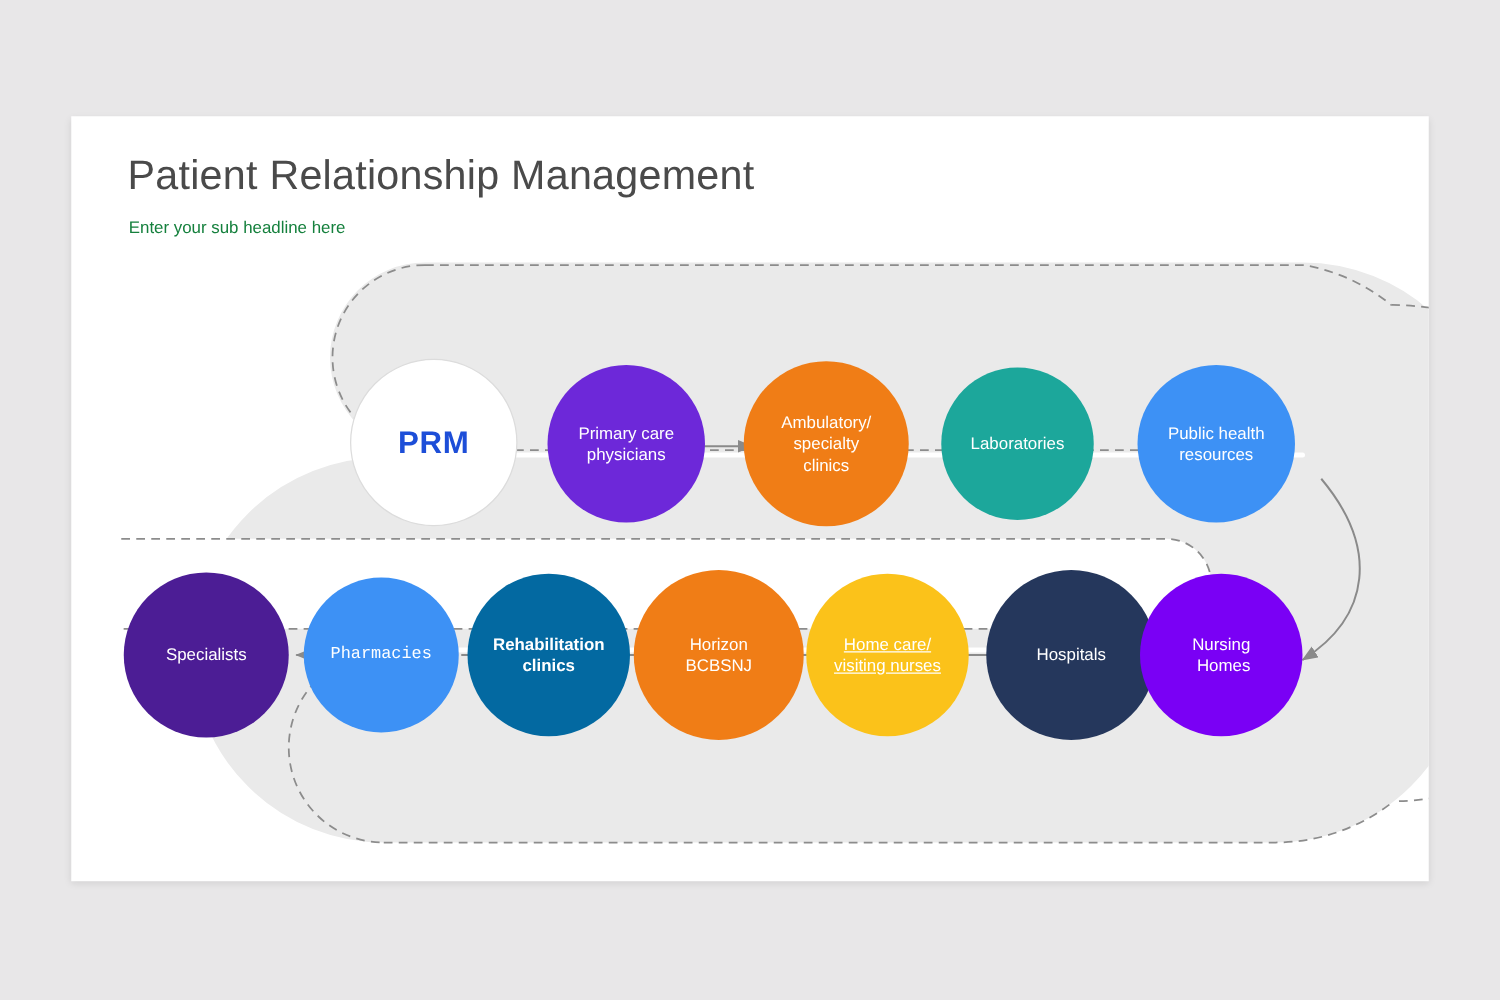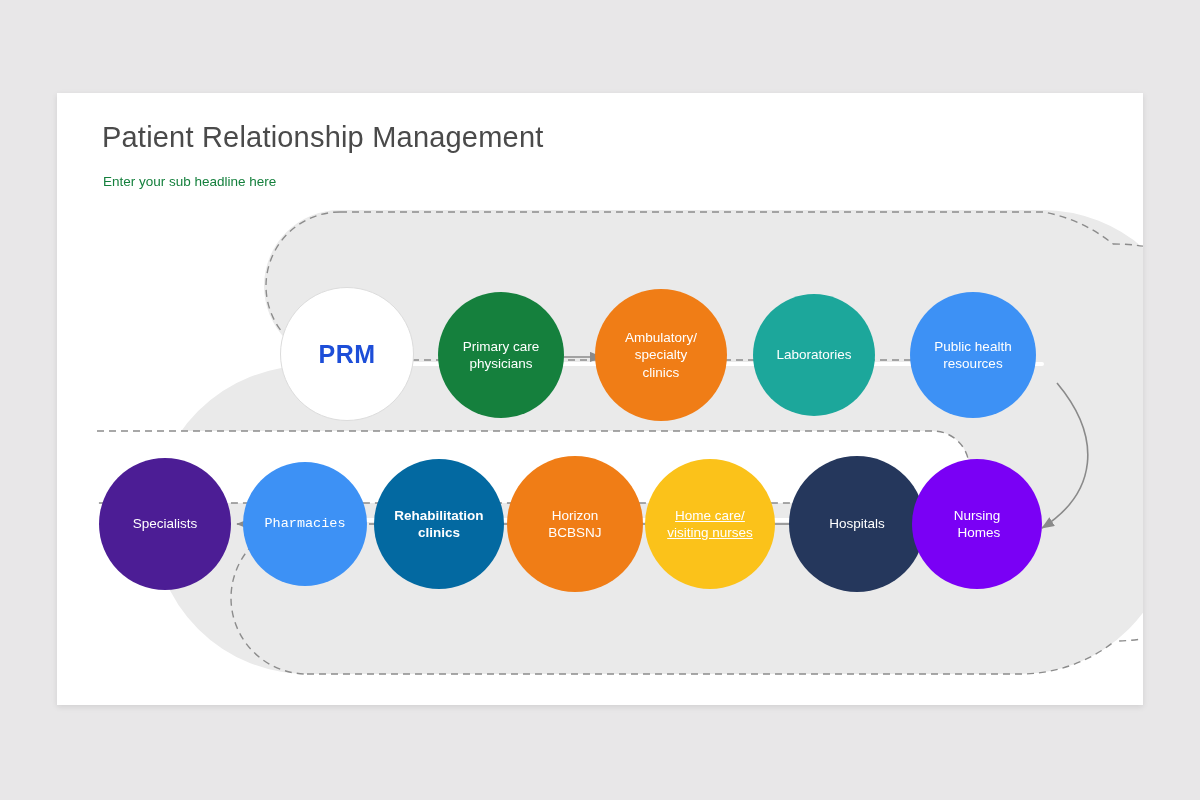--- a/index.html
+++ b/index.html
@@ -22,21 +22,21 @@
     width: 1086px;
     height: 612px;
     background: #ffffff;
     box-shadow: 0 2px 6px rgba(0,0,0,0.10);
   }
 
   #page-title {
     position: absolute;
     left: 45px;
     top: 28px;
-    font-size: 29px;
+    font-size: 33px;
     font-weight: 400;
     color: #4a4a4a;
     letter-spacing: 0.2px;
     white-space: nowrap;
   }
 
   #page-subtitle {
     position: absolute;
     left: 46px;
     top: 81px;
@@ -166,21 +166,21 @@
 
       <line x1="312" y1="431" x2="344" y2="431" stroke="#8a8a8a" stroke-width="1.6"></line>
 
       <line x1="212" y1="431" x2="180" y2="431" stroke="#8a8a8a" stroke-width="1.6" marker-end="url(#arrow-right)"></line>
     </svg>
 
     <div class="node prm" style="left:223px; top:194px; width:134px; height:134px;">
       <span class="node-label">PRM</span>
     </div>
 
-    <div class="node" style="left:381px; top:199px; width:126px; height:126px; background:#15803d;">
+    <div class="node" style="left:381px; top:199px; width:126px; height:126px; background:#6d28d9;">
       <span class="node-label">Primary care
 physicians</span>
     </div>
 
     <div class="node" style="left:538px; top:196px; width:132px; height:132px; background:#f07d16;">
       <span class="node-label">Ambulatory/
 specialty
 clinics</span>
     </div>
 

